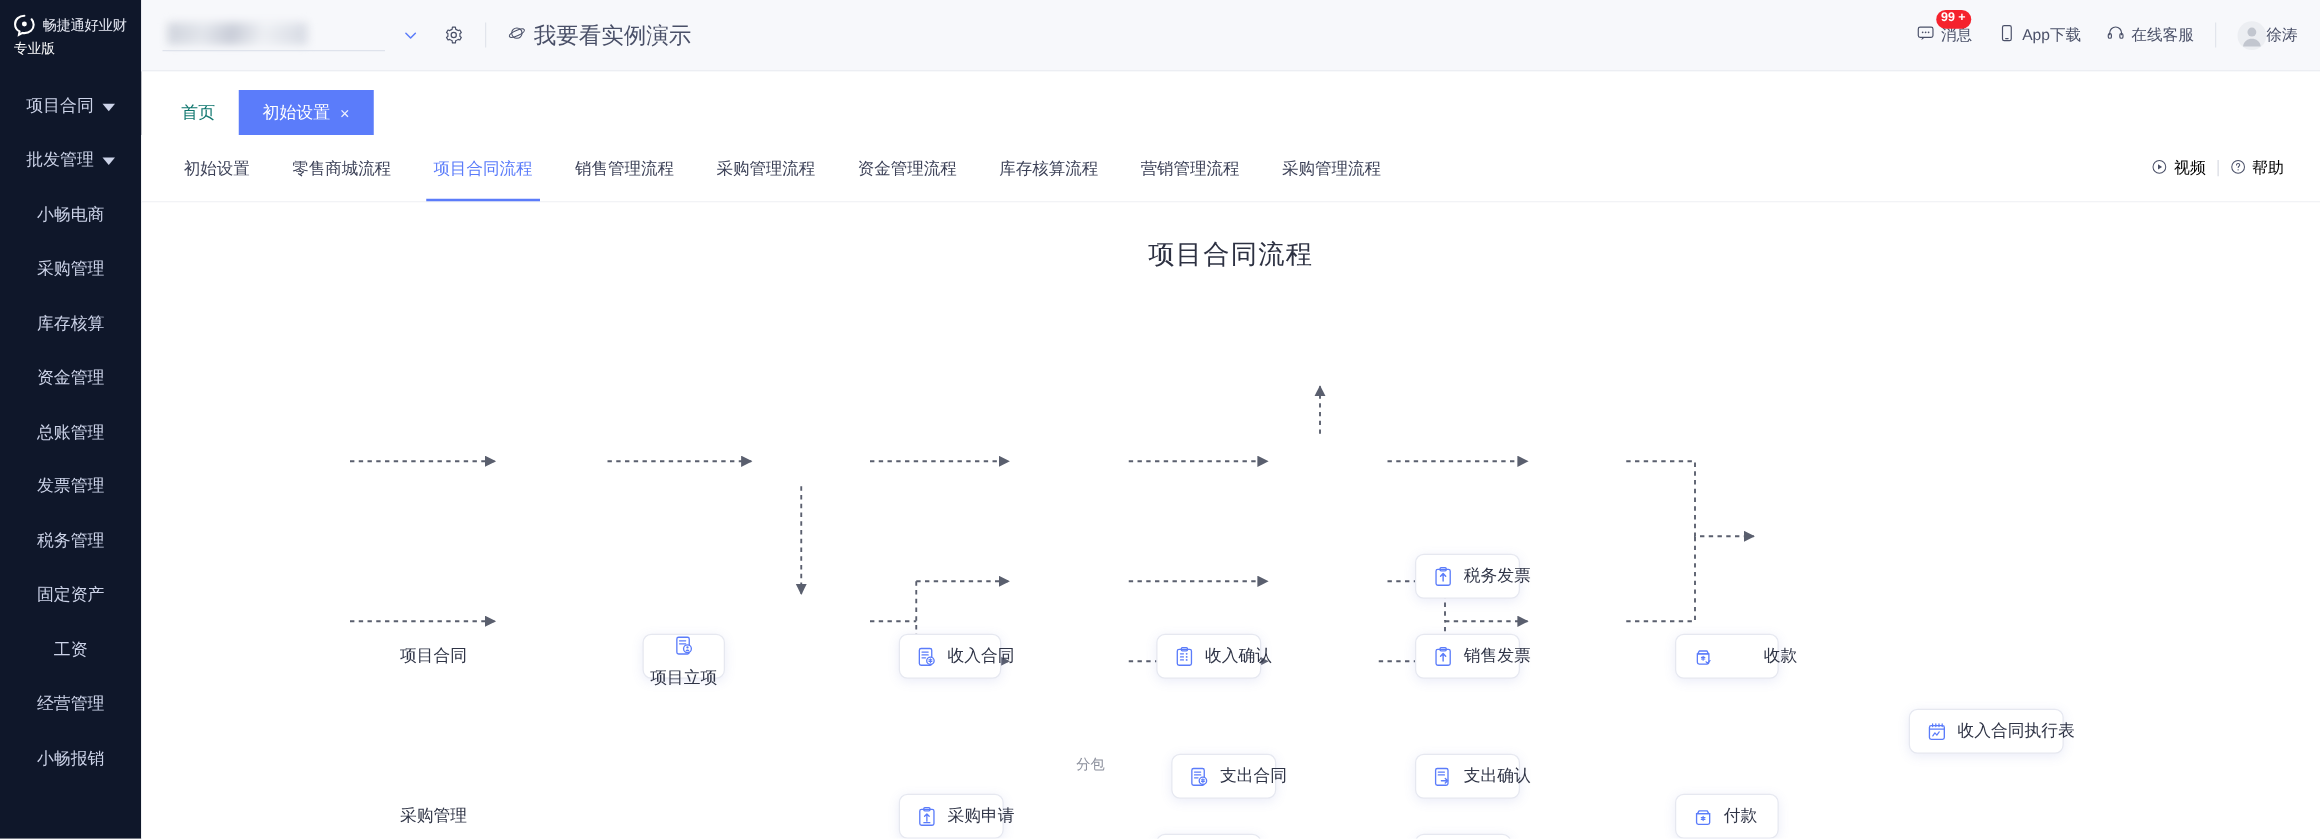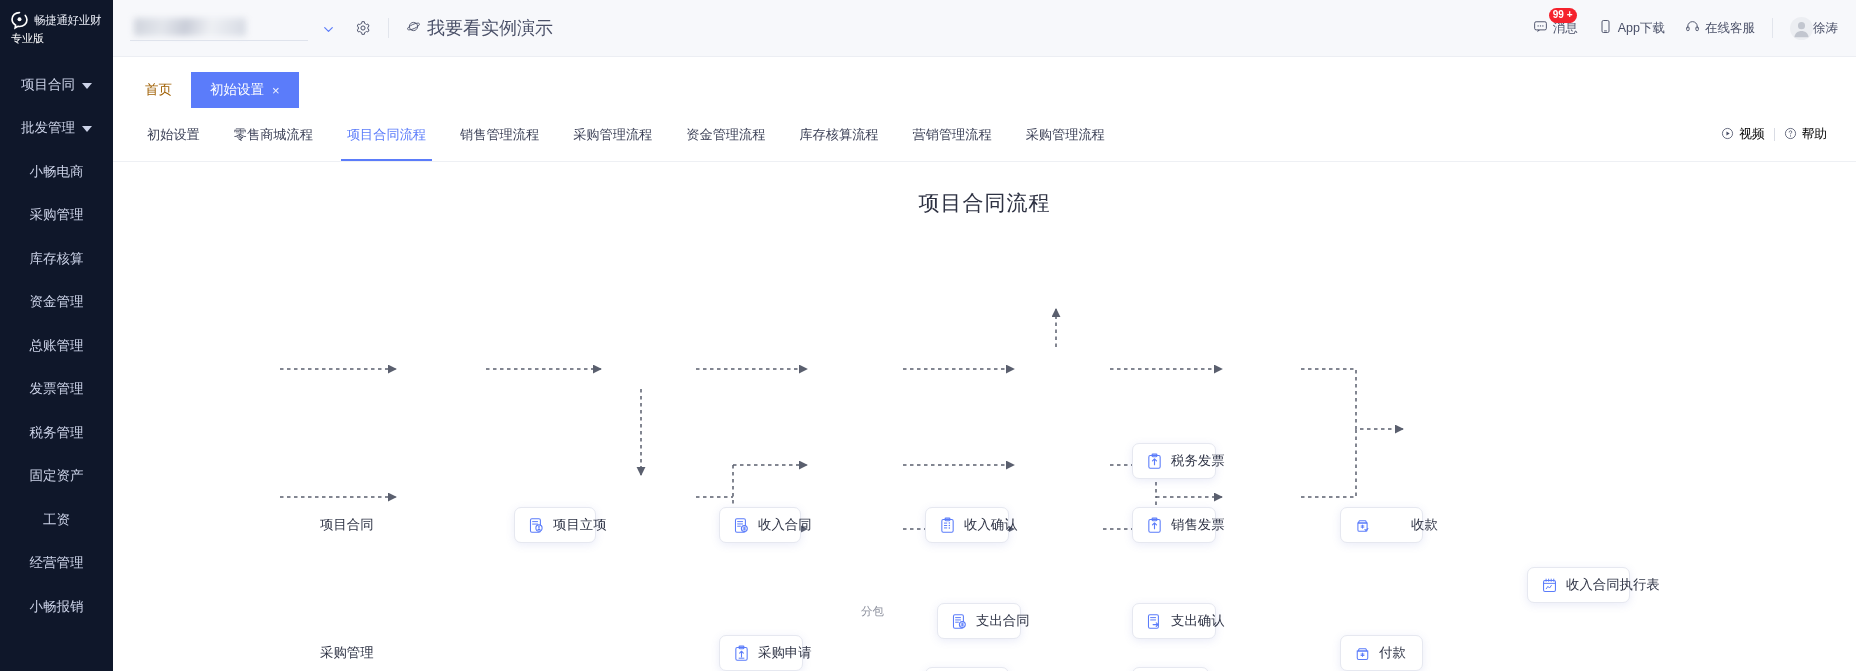--- a/index.html
+++ b/index.html
@@ -60,21 +60,21 @@
   .avatar {
     width: 23px; height: 23px; border-radius: 50%; background: #eceef2;
     display: flex; align-items: center; justify-content: center; overflow: hidden;
   }
   .user-name { color: #4a5068; font-size: 12.5px; max-width: 34px; overflow: hidden; white-space: nowrap; }
 
   
   .tabstrip { height: 51px; background: #ffffff; display: flex; align-items: flex-end; padding-left: 13px; }
   .tab {
     height: 36px; display: flex; align-items: center; gap: 8px; padding: 0 19px;
-    font-size: 13.5px; color: #a16207; cursor: pointer;
+    font-size: 13.5px; color: #0f766e; cursor: pointer;
   }
   .tab.active { background: #5b7cfa; color: #ffffff; }
   .tab-close { font-size: 13px; opacity: .9; }
 
   
   .secnav {
     height: 54px; background: #ffffff; border-bottom: 1px solid #eef0f4;
     display: flex; align-items: center; padding: 0 20px 0 17px; position: relative;
   }
   .secnav-items { display: flex; align-items: center; height: 100%; }
@@ -326,21 +326,21 @@
           <path d="M990,367 L1043,367 L1043,335"></path>
           <path d="M1043,335 L1109,335" marker-end="url(#arw)"></path>
 
           <path d="M1188,335 L1243,335 L1243,267"></path>
         </g>
       </svg>
       <div id="nodes-layer">
           <div class="row-label" style="left: 207px; top: 354px;">项目合同</div>
           <div class="row-label" style="left: 207px; top: 482px;">采购管理</div>
           <div class="edge-label" style="left: 748px; top: 442px;">分包</div>
-          <div class="node" style="left: 401px; top: 345px; width: 82px;">
+          <div class="node" style="left: 401px; top: 345px; width: 66px; flex-direction: column;">
             <span style="display: flex;">
               <svg class="node-icon" viewBox="0 0 24 24">
                 <rect x="3.5" y="2.5" width="14" height="19" rx="2" fill="none" stroke="#5b7cfa" stroke-width="1.5"></rect>
                 <path d="M6.5 6.5h7M6.5 10h7" stroke="#5b7cfa" stroke-width="1.4" stroke-linecap="round"></path>
                 <circle cx="15.5" cy="15.5" r="4.4" fill="#fff" stroke="#5b7cfa" stroke-width="1.5"></circle>
                 <circle cx="15.5" cy="14" r="1.3" fill="#5b7cfa"></circle>
                 <path d="M13.2 18.4c.4-1.3 1.2-2 2.3-2s1.9.7 2.3 2z" fill="#5b7cfa"></path>
               </svg>
             </span>
             <span class="node-label">项目立项</span>
@@ -393,21 +393,21 @@
             <span style="display: flex;">
               <svg class="node-icon" viewBox="0 0 24 24">
                 <path d="M5.5 8.6h13v9.6a2 2 0 01-2 2h-9a2 2 0 01-2-2z" fill="none" stroke="#5b7cfa" stroke-width="1.5"></path>
                 <path d="M7.6 5.4h8.8l1.6 3.2H6z" fill="none" stroke="#5b7cfa" stroke-width="1.5" stroke-linejoin="round"></path>
                 <path d="M12 11.4v4.4M10.1 12.6h3.8M10.1 14.4h3.8" stroke="#5b7cfa" stroke-width="1.3" stroke-linecap="round"></path>
                 <path d="M15.4 17.6l1.5 1.6 2.8-3" fill="none" stroke="#5b7cfa" stroke-width="1.5" stroke-linecap="round" stroke-linejoin="round"></path>
               </svg>
             </span>
             <span class="node-label">收款</span>
           </div>
-          <div class="node" style="left: 1414px; top: 405px; width: 103px;">
+          <div class="node" style="left: 1414px; top: 405px; width: 124px;">
             <span style="display: flex;">
               <svg class="node-icon" viewBox="0 0 24 24">
                 <rect x="3.6" y="5" width="16.8" height="15.4" rx="2" fill="none" stroke="#5b7cfa" stroke-width="1.5"></rect>
                 <path d="M3.6 9h16.8" stroke="#5b7cfa" stroke-width="1.4"></path>
                 <path d="M7.2 3v3M10.8 3v3M14.4 3v3M18 3v3" stroke="#5b7cfa" stroke-width="1.4" stroke-linecap="round"></path>
                 <path d="M7.4 16.6l2.4-3.4 2.2 2.4 2.6-3.6" fill="none" stroke="#5b7cfa" stroke-width="1.4" stroke-linecap="round" stroke-linejoin="round"></path>
               </svg>
             </span>
             <span class="node-label">收入合同执行表</span>
           </div>

